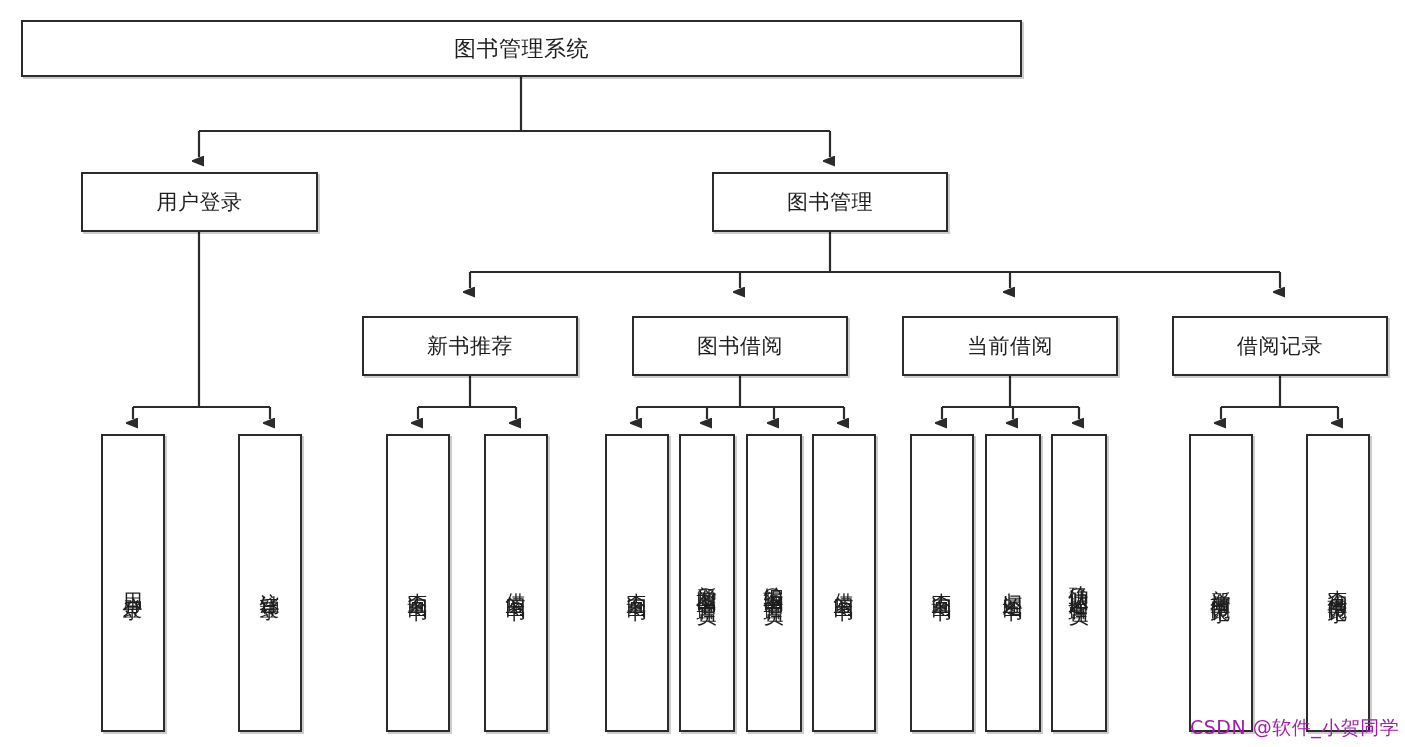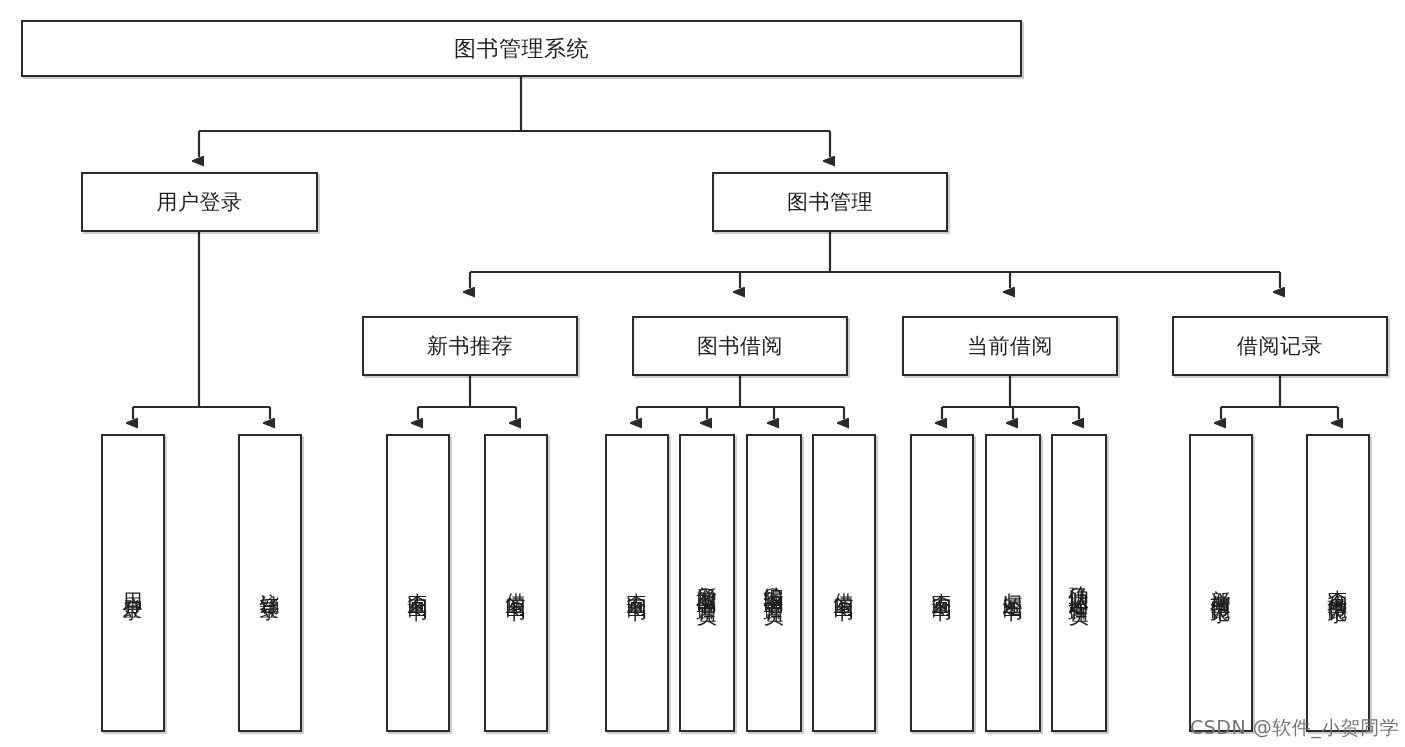--- a/index.html
+++ b/index.html
@@ -46,21 +46,21 @@
   .node.vertical .node-label {
     writing-mode: vertical-rl;
     text-orientation: upright;
     font-size: 20px;
     letter-spacing: 3px;
     line-height: 1;
   }
   .node.root .node-label { font-size: 22px; }
   .watermark {
     position: absolute;
-    color: #737373;
+    color: #a21caf;
     font-size: 19px;
     white-space: nowrap;
     letter-spacing: 0.5px;
   }
 </style>
 </head>
 <body>
 
 <div id="canvas">
 

